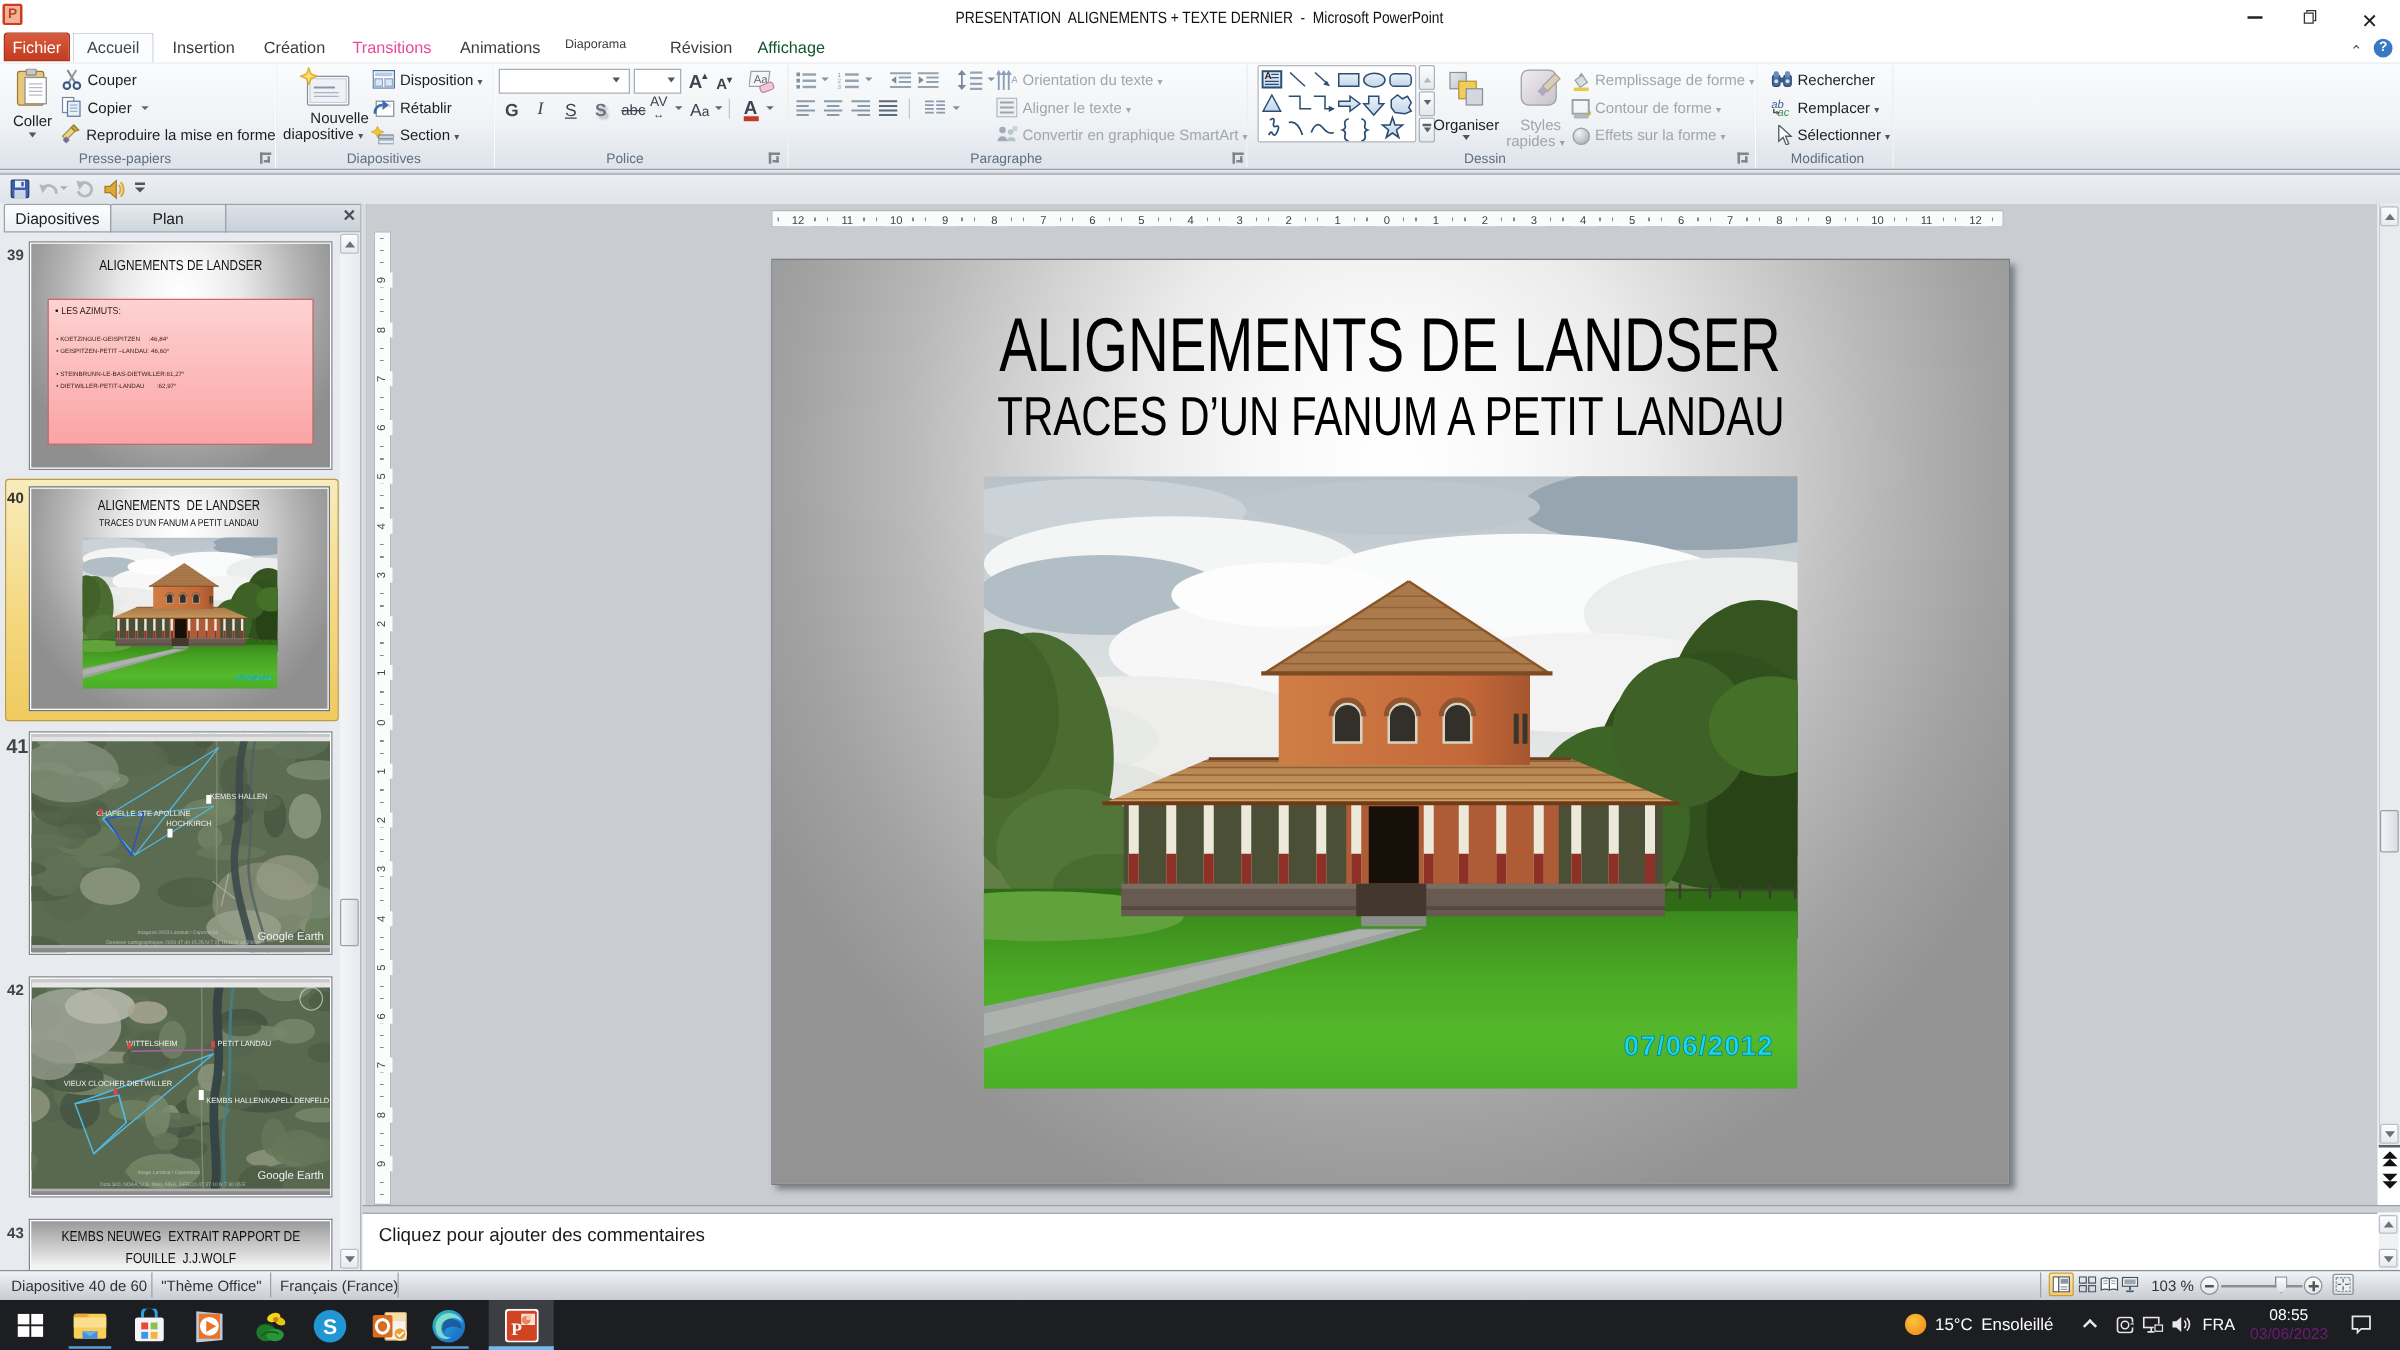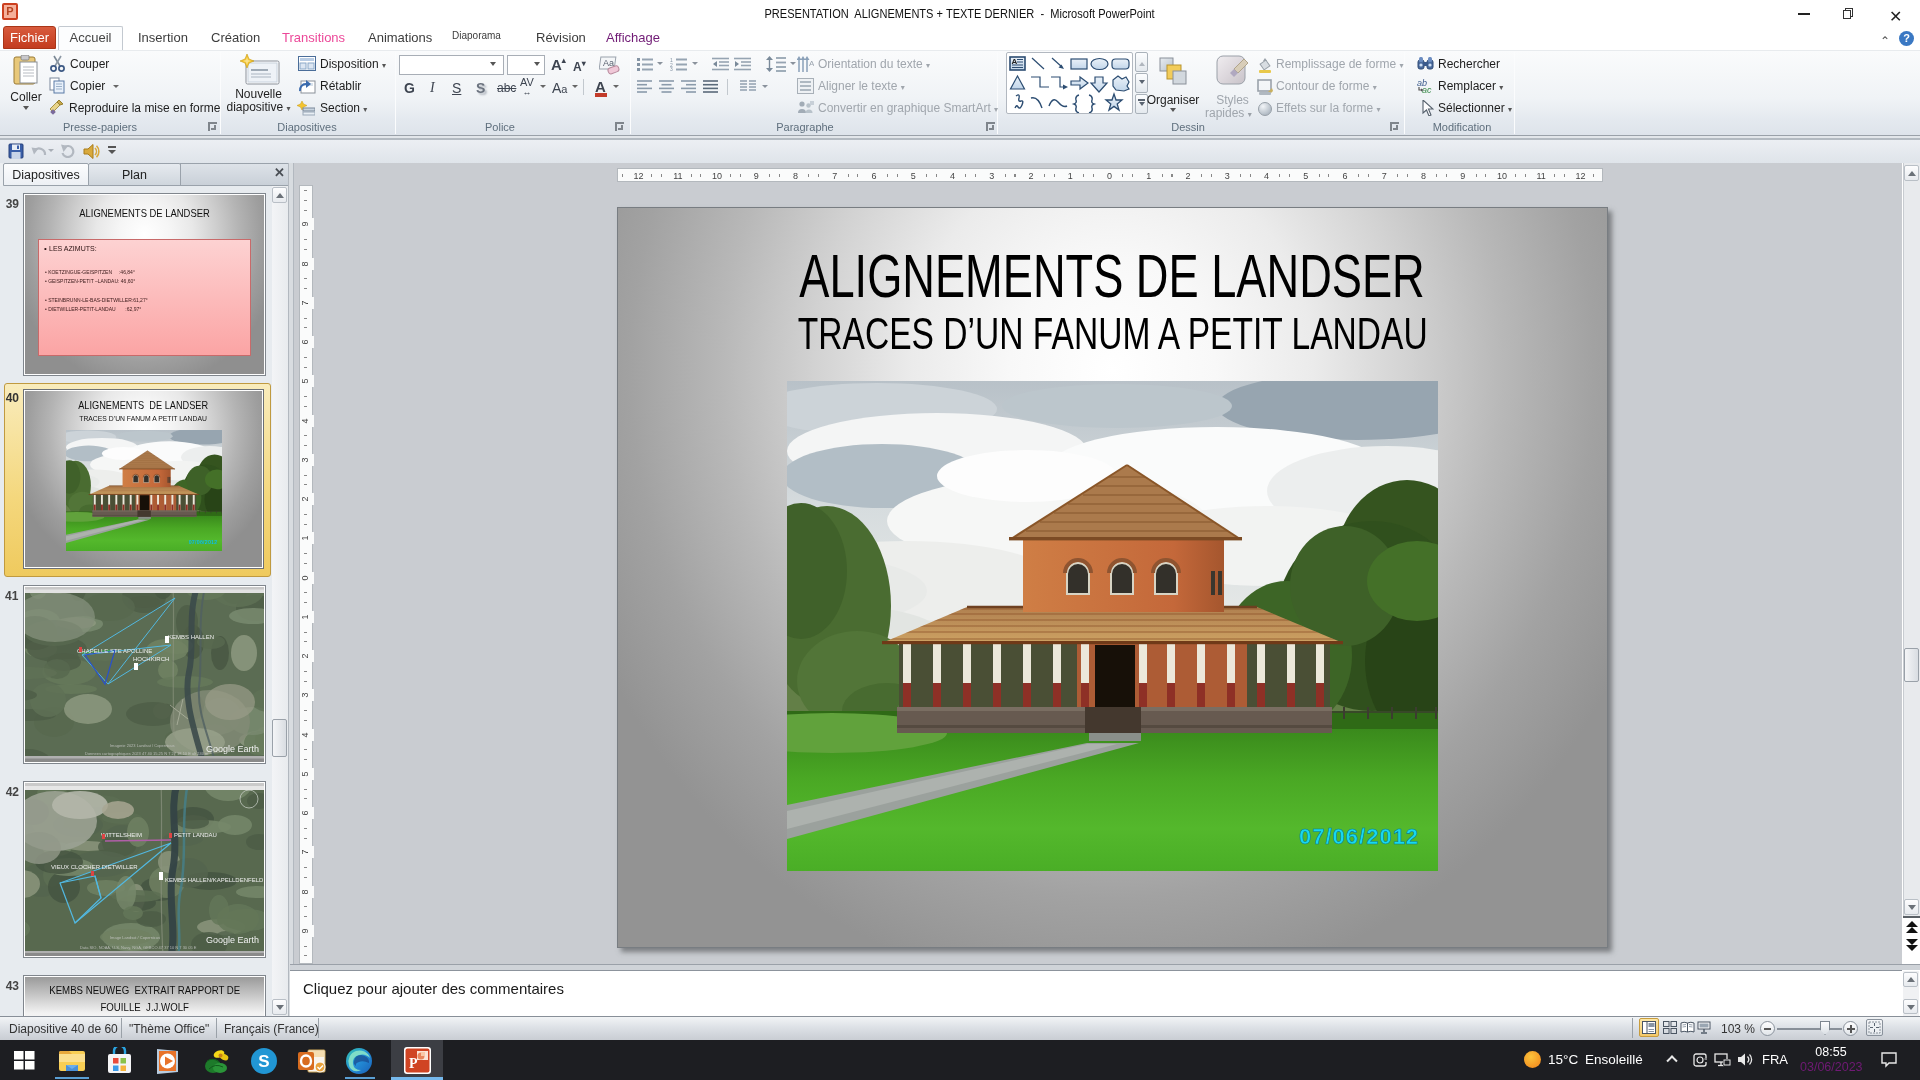--- a/index.html
+++ b/index.html
@@ -23,21 +23,21 @@
 
 <div class="a" style="left:0;top:27px;width:1920px;height:23px;background:#ffffff"></div>
 <div class="a" style="left:3px;top:26px;width:53px;height:23px;background:linear-gradient(#d85b3d,#c33c1f);border-radius:3px 3px 0 0;border:1px solid #a93517;color:#fff;text-align:center;font-size:13px;line-height:22px">Fichier</div>
 <div class="a" style="left:58px;top:26px;width:65px;height:24px;background:#fcfdfe;border:1px solid #c3c9d0;border-bottom:none;border-radius:2px 2px 0 0;color:#454545;text-align:center;font-size:13px;line-height:22px">Accueil</div>
 <div class="a" style="left:138px;top:30px;font-size:13px;color:#3c3c3c">Insertion</div>
 <div class="a" style="left:211px;top:30px;font-size:13px;color:#3c3c3c">Création</div>
 <div class="a" style="left:282px;top:30px;font-size:13px;color:#ec4899">Transitions</div>
 <div class="a" style="left:368px;top:30px;font-size:13px;color:#3c3c3c">Animations</div>
 <div class="a" style="left:452px;top:30px;font-size:10px;color:#3c3c3c">Diaporama</div>
 <div class="a" style="left:536px;top:30px;font-size:13px;color:#3c3c3c">Révision</div>
-<div class="a" style="left:606px;top:30px;font-size:13px;color:#701a75">Affichage</div>
+<div class="a" style="left:606px;top:30px;font-size:13px;color:#14532d">Affichage</div>
 
 <div class="a" style="left:1880px;top:34px;font-size:12px;color:#555">⌃</div>
 <div class="a" style="left:1899px;top:31px;width:15px;height:15px;border-radius:50%;background:#3a78c3;color:#fff;font-size:11px;font-weight:bold;text-align:center;line-height:15px">?</div>
 
 <div class="a" id="ribbon" style="left:0;top:50px;width:1920px;height:87px;background:linear-gradient(#fafbfc,#f0f3f6 55%,#e4e9ef 80%,#dde3ea);border-top:1px solid #e8ebee"></div>
 <div class="a" style="left:0;top:135px;width:1920px;height:1px;background:#9aa1a9"></div>
 <div class="a" style="left:0;top:136px;width:1920px;height:2px;background:#e2e6ea"></div>
 <div class="a" style="left:0;top:138px;width:1920px;height:2px;background:#b3bac1"></div>
 
 <div class="sep" style="left:220px"></div>
@@ -102,21 +102,21 @@
 <rect x="8" y="8" width="33" height="23" rx="1.5" fill="#fdfdfe" stroke="#8a9099"></rect>
 <rect x="10" y="10" width="29" height="19" fill="#eef2f7" stroke="#c8d2dc"></rect>
 <line x1="13" y1="17" x2="30" y2="17" stroke="#8a96a4" stroke-width="1.6"></line>
 <line x1="13" y1="21" x2="33" y2="21" stroke="#aab4c0"></line>
       <line x1="13" y1="24" x2="33" y2="24" stroke="#aab4c0"></line>
 <g fill="#f4c430" stroke="#c89a10" stroke-width=".6">
 <polygon points="9,1 11,6 16,8 11,10 9,15 7,10 2,8 7,6"></polygon>
 <polygon points="9,4 10,7 13,8 10,9 9,12 8,9 5,8 8,7" fill="#fae28a" stroke="none"></polygon>
 </g>
 </svg>
-<div class="a btxt" style="left:222px;top:87px;width:73px;text-align:center">Nouvelle</div>
+<div class="a btxt" style="left:222px;top:87px;width:73px;text-align:right">Nouvelle</div>
 <div class="a btxt" style="left:222px;top:100px;width:73px;text-align:center">diapositive <span style="font-size:8px;color:#555">▾</span></div>
 <svg class="a" style="left:298px;top:56px" width="18" height="15" viewBox="0 0 18 15">
 <rect x="0.5" y="0.5" width="17" height="14" fill="#fff" stroke="#4a6d99"></rect>
 <rect x="2" y="2" width="14" height="3" fill="#b8cce4"></rect>
 <rect x="2" y="7" width="6" height="6" fill="#dce6f2" stroke="#8aa8c8"></rect>
 <rect x="10" y="7" width="6" height="6" fill="#dce6f2" stroke="#8aa8c8"></rect>
 </svg>
 <div class="a btxt" style="left:320px;top:57px">Disposition <span style="font-size:8px;color:#555">▾</span></div>
 <svg class="a" style="left:298px;top:78px" width="18" height="16" viewBox="0 0 18 16">
 <rect x="3" y="3" width="14" height="12" fill="#fff" stroke="#8a9099"></rect>
@@ -648,21 +648,21 @@
 
 <polygon points="0,424 300,362 352,362 0,458" fill="#9ba19d"></polygon>
 <polygon points="0,430 300,363 330,363 0,448" fill="#adb2ae"></polygon>
 <rect x="302" y="352" width="52" height="8" fill="#8a8f8a"></rect>
 
 <text x="512" y="463" font-family="Liberation Sans, sans-serif" font-size="22" font-weight="bold" fill="#17d8f0" stroke="#0b7a90" stroke-width="0.6" letter-spacing="1">07/06/2012</text>
 </svg></div>
  </div>
 </div>
 
-<div class="a" style="left:5px;top:589px;width:14px;text-align:left;font-size:12px;font-weight:bold;color:#444">41</div>
+<div class="a" style="left:5px;top:589px;width:14px;text-align:left;font-size:16px;font-weight:bold;color:#444">41</div>
 <div class="a" style="left:23px;top:585px;width:243px;height:179px;border:1px solid #80868d;background:#fff;padding:1px">
  <div style="width:239px;height:175px;position:relative;overflow:hidden"><svg width="239" height="175" viewBox="0 0 239 175">
 <rect width="239" height="175" fill="#52644a"></rect>
 <ellipse cx="153" cy="-5" rx="14" ry="8" fill="#56694c" opacity="0.85"></ellipse>
           <ellipse cx="163" cy="160" rx="10" ry="10" fill="#4d5f45" opacity="0.85"></ellipse>
           <ellipse cx="14" cy="34" rx="21" ry="12" fill="#73856a" opacity="0.85"></ellipse>
           <ellipse cx="46" cy="102" rx="26" ry="5" fill="#5e7252" opacity="0.85"></ellipse>
           <ellipse cx="168" cy="55" rx="11" ry="17" fill="#3d4c37" opacity="0.85"></ellipse>
           <ellipse cx="16" cy="62" rx="16" ry="9" fill="#6a7d5c" opacity="0.85"></ellipse>
           <ellipse cx="196" cy="129" rx="20" ry="18" fill="#73856a" opacity="0.85"></ellipse>

